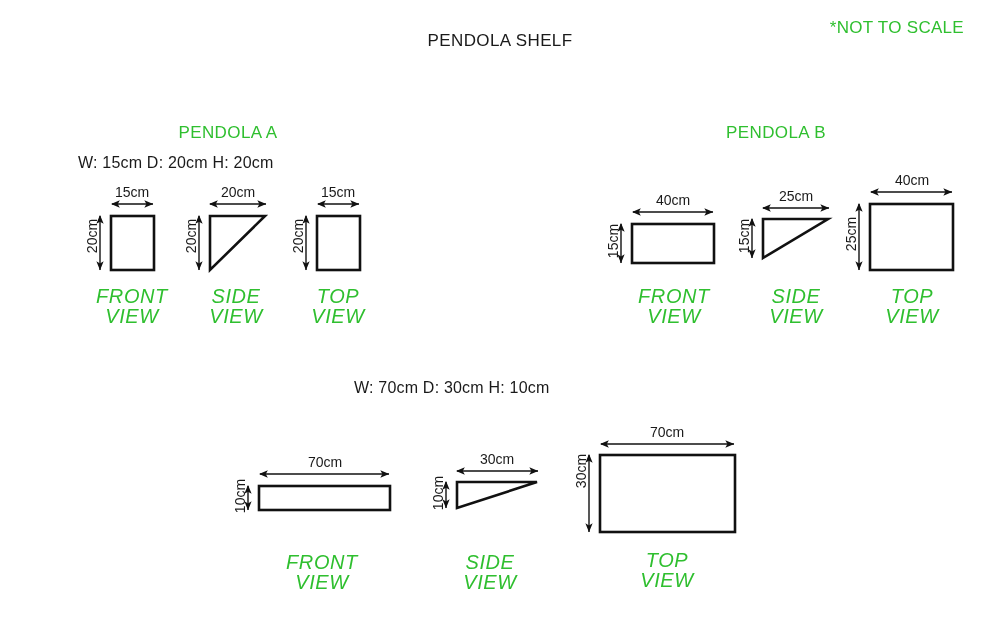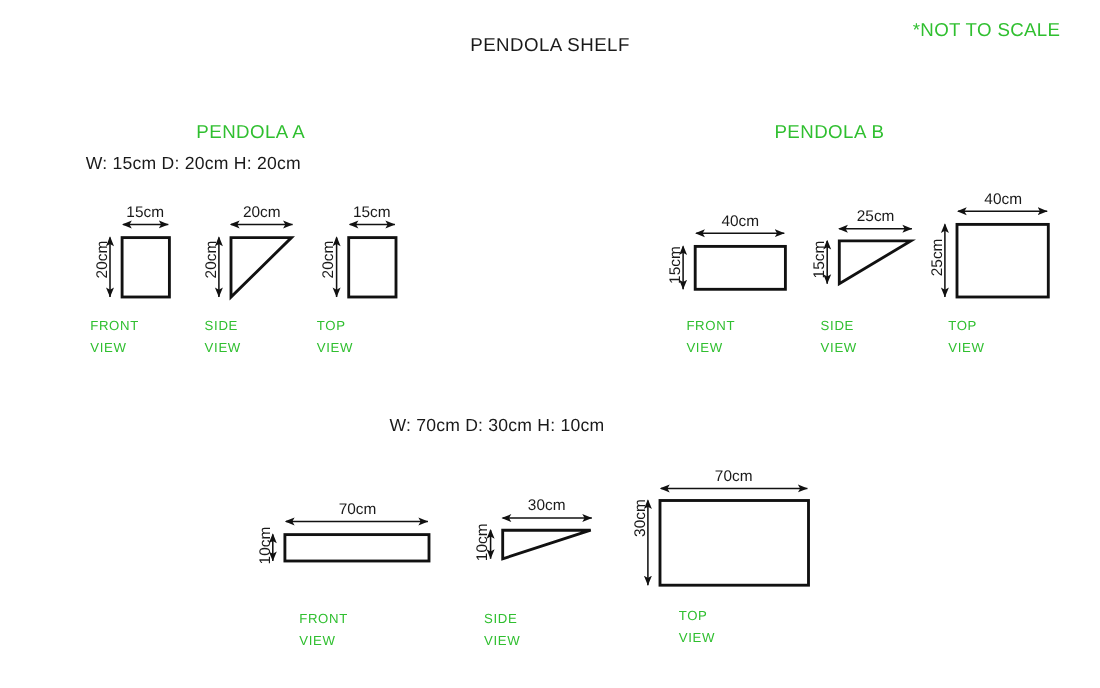--- a/index.html
+++ b/index.html
@@ -44,37 +44,40 @@
   }
 
   
   .group { position: absolute; }
   .group-title {
     text-align: center;
     font-size: 17px;
     letter-spacing: 0.4px;
     color: #2fbf2f;
     white-space: nowrap;
+    margin-top: 13px;
   }
   .group-dims {
     font-size: 16px;
     letter-spacing: 0.2px;
     color: #1a1a1a;
     margin-top: 11px;
     white-space: nowrap;
   }
 
   
   .view-caption {
     position: absolute;
-    font-size: 12px;
+    text-align: center;
+    font-size: 20px;
     line-height: 20px;
     letter-spacing: 0.6px;
     color: #2fbf2f;
     white-space: nowrap;
+    font-style: italic;
   }
 
   svg { display: block; overflow: visible; }
   .svg-layer {
     position: absolute;
     top: 0; left: 0;
     width: 1000px;
     height: 625px;
     pointer-events: none;
   }
@@ -96,21 +99,21 @@
 <div class="page">
 
   <div id="sheet-title">PENDOLA SHELF</div>
   <div id="not-to-scale">*NOT TO SCALE</div>
 
   <div class="group" style="top:110px; left:78px; width:300px;">
     <div class="group-title">PENDOLA A</div>
     <div class="group-dims">W: 15cm D: 20cm H: 20cm</div>
   </div>
 
-  <div class="group" style="top:110px; left:604px; width:300px;">
+  <div class="group" style="top:110px; left:626px; width:300px;">
     <div class="group-title">PENDOLA B</div>
   </div>
 
   <div class="group" style="top:368px; left:354px; width:300px;">
     <div class="group-dims">W: 70cm D: 30cm H: 10cm</div>
   </div>
 
   <svg class="svg-layer" viewBox="0 0 1000 625">
     <defs>
       <marker id="arrowEnd" markerWidth="7" markerHeight="7" refX="6.2" refY="3" orient="auto" markerUnits="strokeWidth">

